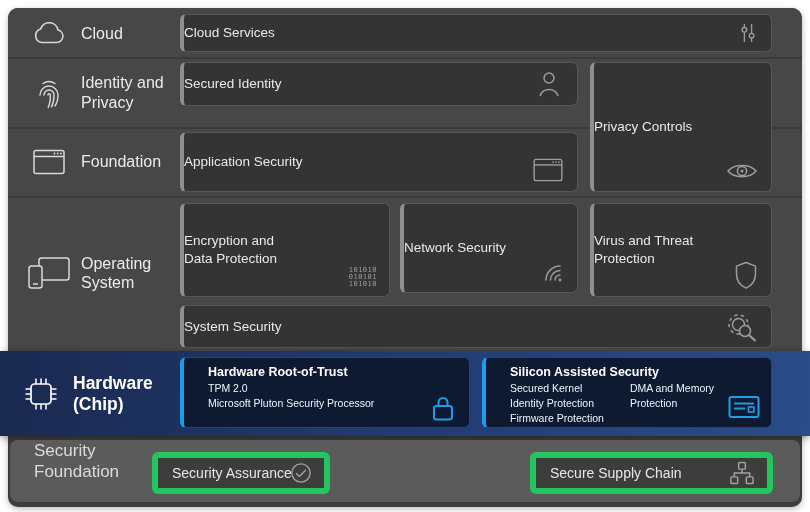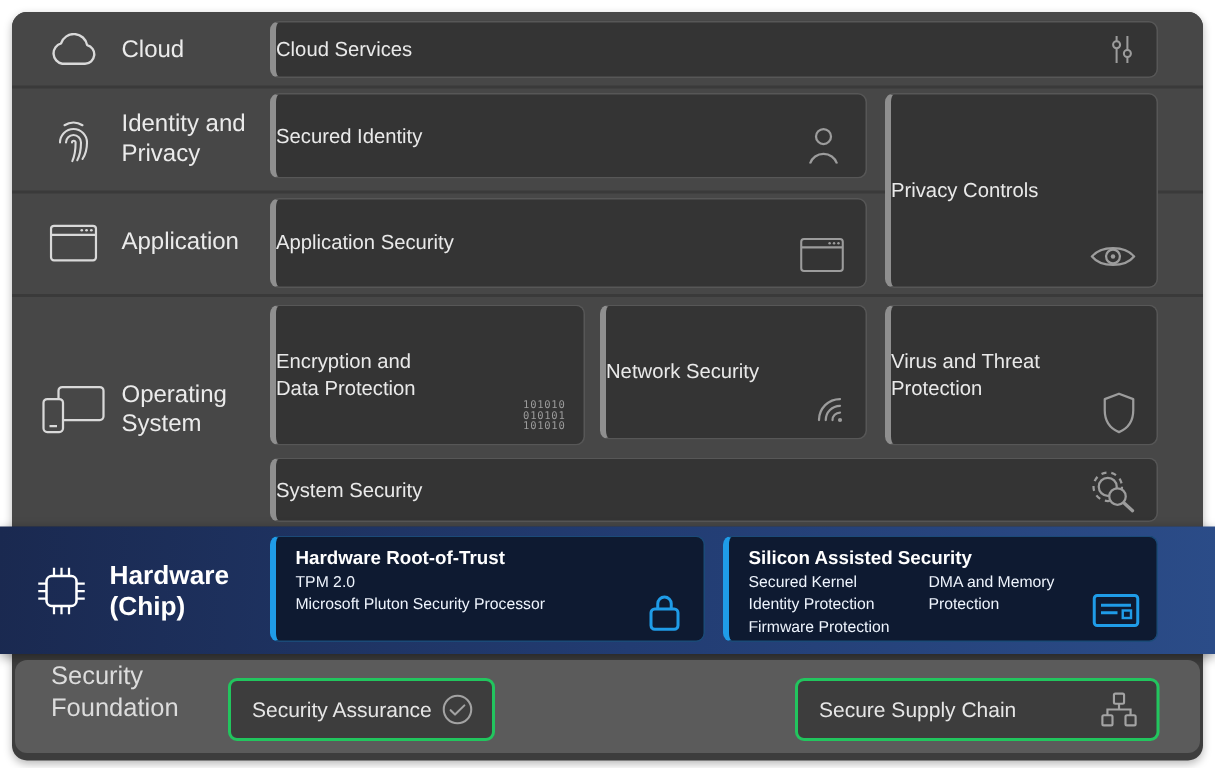--- a/index.html
+++ b/index.html
@@ -24,21 +24,21 @@
   .rl-identity .rtx{max-width:98px;}
   .rl-app{top:129px;height:66px;}
   .rl-os{top:198px;height:150px;}
   .rl-os .rtx{max-width:92px;}
 
   
   .gbox{position:absolute;box-sizing:border-box;background:#343434;border:1px solid #575757;
         border-left:4px solid #8f8f8f;border-radius:6px;display:flex;align-items:center;
         padding:0 0;color:#e9e9e9;font-size:13.5px;line-height:1.3;}
   .b-cloudsvc{left:180px;top:14px;width:592px;height:38px;}
-  .b-secid{left:180px;top:62px;width:398px;height:57px;}
+  .b-secid{left:180px;top:62px;width:398px;height:44px;}
   .b-privacy{left:590px;top:62px;width:182px;height:130px;}
   .b-appsec{left:180px;top:132px;width:398px;height:60px;}
   .b-encrypt{left:180px;top:203px;width:210px;height:94px;}
   .b-encrypt .lbl{max-width:112px;}
   .b-network{left:400px;top:203px;width:178px;height:90px;}
   .b-virus{left:590px;top:203px;width:182px;height:94px;}
   .b-virus .lbl{max-width:120px;}
   .b-syssec{left:180px;top:305px;width:592px;height:43px;}
   .cicon{position:absolute;color:#9c9c9c;display:flex;}
   .ci-vcenter{right:14px;top:50%;transform:translateY(-50%);}
@@ -52,35 +52,35 @@
 
   
   .band{left:0;top:351px;width:810px;height:85px;
         background:linear-gradient(94deg,#1a2950 0%,#223c72 52%,#2b4c88 100%);
         box-shadow:0 2px 7px rgba(0,0,0,.4);}
   .band-label{position:absolute;left:0;top:351px;width:180px;height:85px;display:flex;align-items:center;
               color:#ffffff;font-size:17.5px;font-weight:bold;line-height:1.2;}
   .band-label .ric{flex:0 0 54px;margin-left:14px;display:flex;justify-content:center;color:#ffffff;}
   .band-label .rtx{margin-left:5px;max-width:102px;}
   .bbox{position:absolute;box-sizing:border-box;background:#0e1a31;border:1px solid #1b4a78;
-        border-left:4px solid #1f9ce8;border-radius:6px;color:#ffffff;padding:7px 12px 6px 13px;}
+        border-left:4px solid #1f9ce8;border-radius:6px;color:#ffffff;padding:7px 12px 6px 24px;}
   .b-hwroot{left:180px;top:357px;width:290px;height:71px;}
   .b-silicon{left:482px;top:357px;width:290px;height:71px;}
   .btitle{font-size:12.5px;font-weight:bold;margin-bottom:2px;}
   .bline,.bcol{font-size:10.5px;line-height:1.42;color:#eef4fd;}
   .bcols{display:flex;gap:26px;}
   .bcol2{width:92px;}
   .ci-lock{right:14px;bottom:5px;color:#1f9ce8;}
   .ci-memory{right:11px;bottom:7px;color:#1f9ce8;}
 
   
   .fpanel{left:10px;top:440px;width:790px;height:62px;background:#5b5b5b;border-radius:8px;}
   .flabel{position:absolute;left:34px;top:440px;height:62px;width:120px;display:flex;align-items:flex-start;
           color:#dcdcdc;font-size:17px;line-height:1.25;}
-  .fbox{position:absolute;box-sizing:border-box;background:#3d3d3d;border:2px solid #22c55e;
+  .fbox{position:absolute;box-sizing:border-box;background:#3d3d3d;border:6px solid #22c55e;
         border-radius:6px;display:flex;align-items:center;padding:0 14px;color:#e6e6e6;font-size:14px;}
   .b-assur{left:152px;top:452px;width:178px;height:42px;}
   .b-cert{left:342px;top:452px;width:175px;height:42px;}
   .b-supply{left:530px;top:452px;width:243px;height:42px;}
   .fbox .cicon{right:12px;top:50%;transform:translateY(-50%);color:#a3a3a3;}
 
   svg{display:block;}
 </style>
 </head>
 <body>
@@ -117,21 +117,21 @@
   <div class="rowlabel rl-app">
     <span class="ric">
       <svg width="32" height="26" viewBox="0 0 32 26" fill="none" stroke="currentColor" stroke-width="1.5">
           <rect x="1" y="1.5" width="30" height="23" rx="2"></rect>
           <line x1="1" y1="7.5" x2="31" y2="7.5"></line>
           <circle cx="21.5" cy="4.5" r=".9" fill="currentColor" stroke="none"></circle>
           <circle cx="24.7" cy="4.5" r=".9" fill="currentColor" stroke="none"></circle>
           <circle cx="27.9" cy="4.5" r=".9" fill="currentColor" stroke="none"></circle>
         </svg>
     </span>
-    <span class="rtx">Application</span>
+    <span class="rtx">Foundation</span>
   </div>
 
   <div class="rowlabel rl-os">
     <span class="ric">
       <svg width="44" height="34" viewBox="0 0 44 34" fill="none" stroke="currentColor" stroke-width="1.5">
           <rect x="12" y="2" width="30" height="22" rx="2.5"></rect>
           <rect x="2" y="10" width="13" height="22" rx="2.5" fill="#474747"></rect>
           <line x1="6" y1="28" x2="11" y2="28"></line>
         </svg>
     </span>

